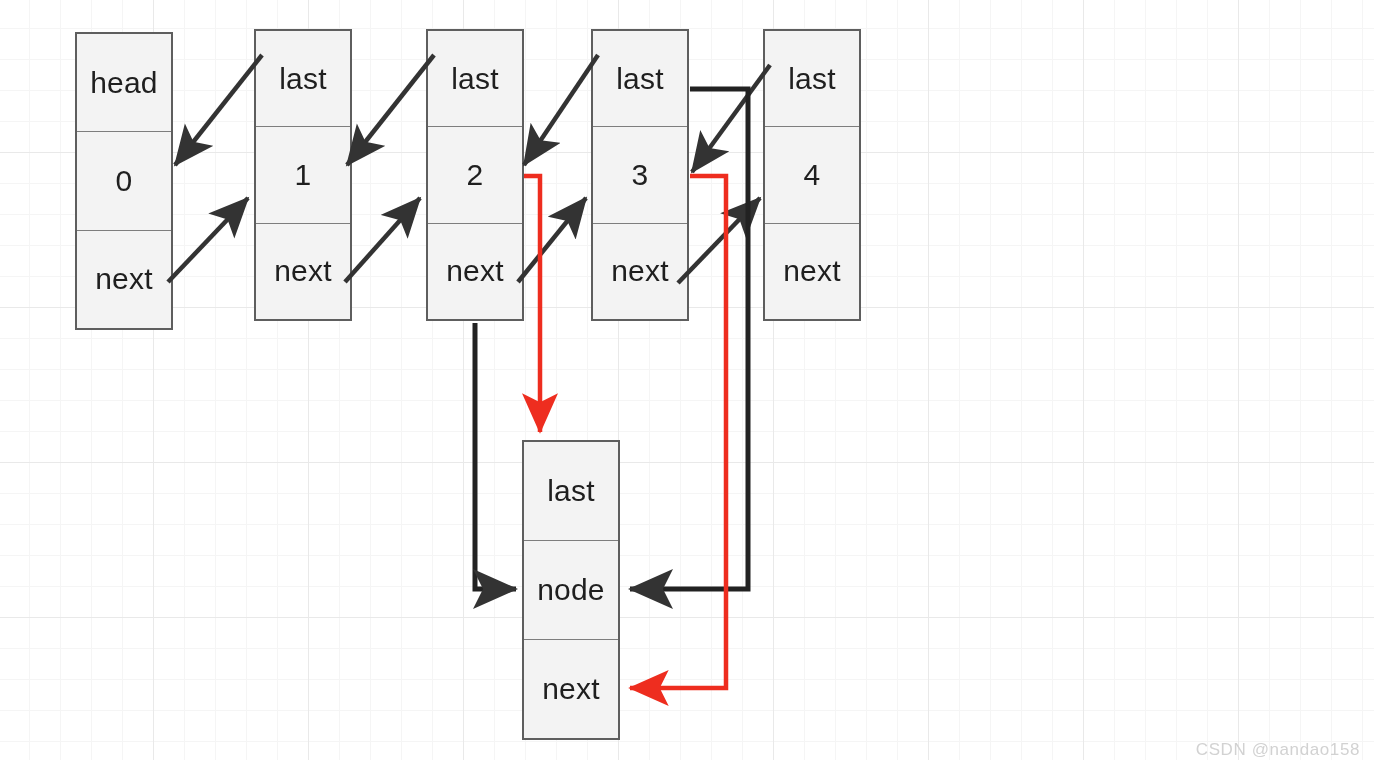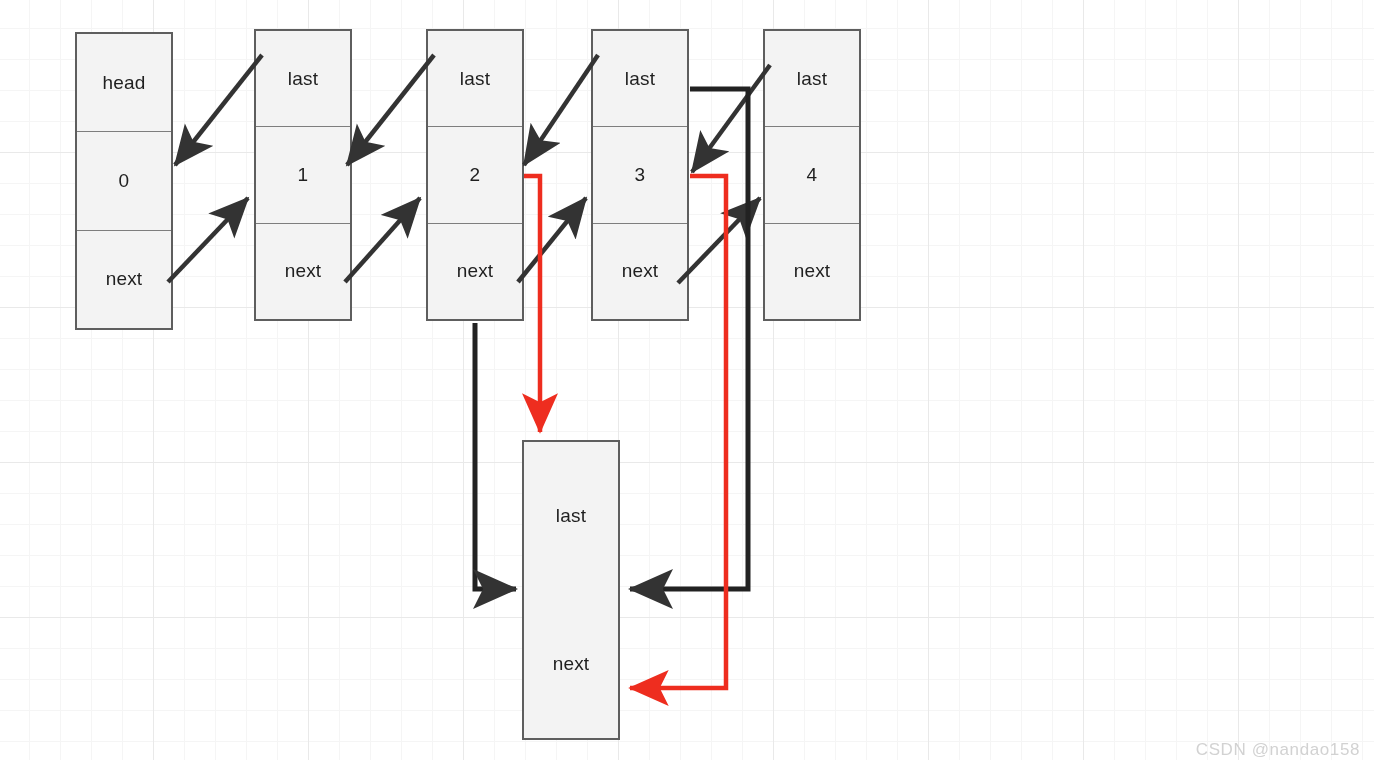--- a/index.html
+++ b/index.html
@@ -31,21 +31,21 @@
     background: #f3f3f3;
     display: flex;
     flex-direction: column;
   }
   .cell {
     box-sizing: border-box;
     flex: 1 1 0;
     display: flex;
     align-items: center;
     justify-content: center;
-    font-size: 19px;
+    font-size: 30px;
     color: #1f1f1f;
     letter-spacing: 0.2px;
   }
   .cell.mid {
     border-top: 1px solid #7d7d7d;
     border-bottom: 1px solid #7d7d7d;
   }
   svg.overlay {
     position: absolute;
     left: 0;
@@ -94,20 +94,21 @@
   </div>
 
   <div class="node-box" style="left:763px; top:29px; height:292px;">
     <div class="cell">last</div>
     <div class="cell mid">4</div>
     <div class="cell">next</div>
   </div>
 
   <div class="node-box" style="left:522px; top:440px; height:300px;">
     <div class="cell">last</div>
+    <div class="cell mid">node</div>
     <div class="cell">next</div>
   </div>
 
   <svg class="overlay" viewBox="0 0 1374 760">
     <defs>
       <marker id="ah-black" markerWidth="11" markerHeight="11" refX="8.6" refY="4" orient="auto" markerUnits="strokeWidth">
         <path d="M0,0 L9,4 L0,8 L2,4 Z" fill="#333333"></path>
       </marker>
       <marker id="ah-red" markerWidth="11" markerHeight="11" refX="8.6" refY="4" orient="auto" markerUnits="strokeWidth">
         <path d="M0,0 L9,4 L0,8 L2,4 Z" fill="#ee2d1f"></path>

